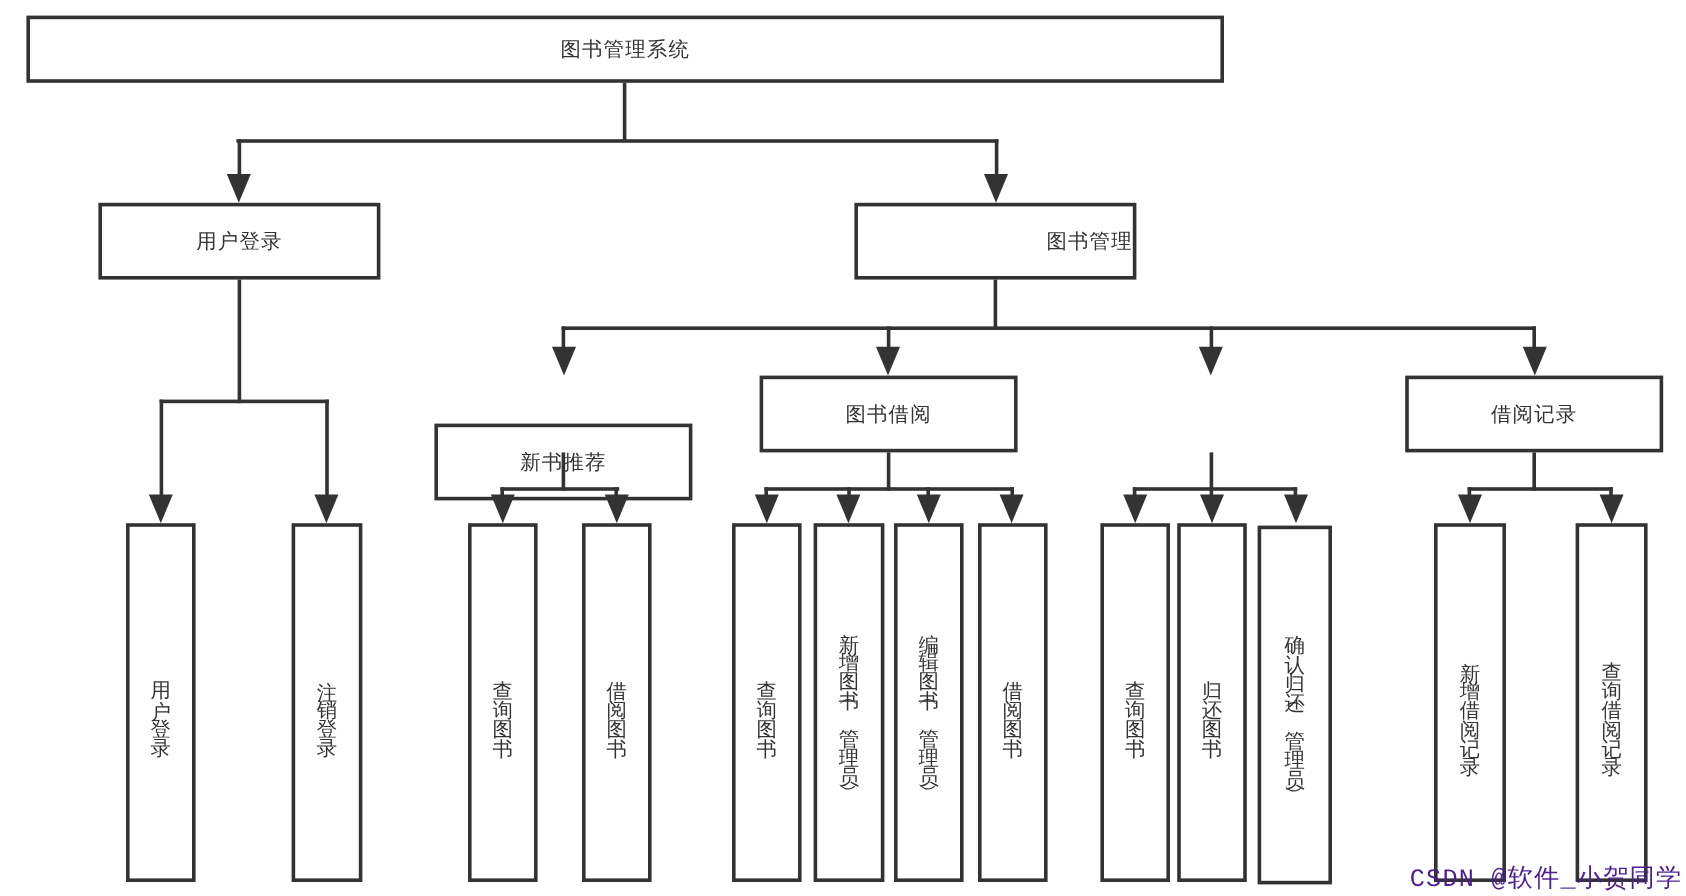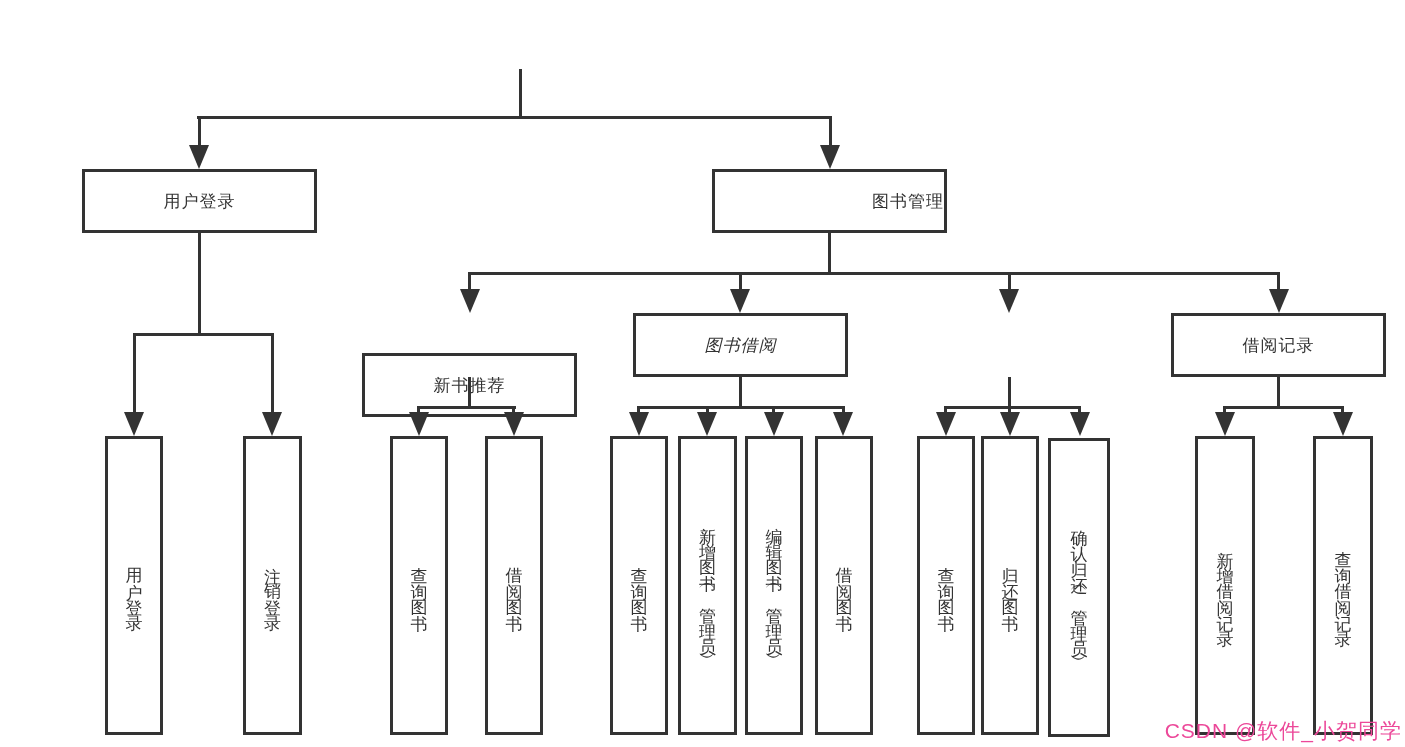--- a/index.html
+++ b/index.html
@@ -15,28 +15,31 @@
   .vbox span{
     writing-mode:vertical-rl;text-orientation:mixed;
     font-size:17px;letter-spacing:16px;line-height:1;display:block;
   }
   .vl{position:absolute;width:3px;background:#333333;}
   .hl{position:absolute;height:3px;background:#333333;}
   .ar{position:absolute;width:0;height:0;border-left:10px solid transparent;
       border-right:10px solid transparent;border-top:24px solid #333333;}
   #watermark{
     position:absolute;right:3px;bottom:2px;font-size:21px;letter-spacing:1px;
-    color:#ec4899;z-index:6;white-space:nowrap;
+    color:#4c1d95;z-index:6;white-space:nowrap;font-family:Liberation Mono, monospace;
   }
 </style>
 </head>
 <body>
 
 <div id="stage">
 
+  <div class="box hbox" style="left:22px;top:13px;width:998px;height:56px;">
+    <span>图书管理系统</span>
+  </div>
 
   <div class="vl" style="left:519px;top:69px;height:49px;"></div>
   <div class="hl" style="left:197px;top:116px;width:635px;"></div>
   <div class="vl" style="left:198px;top:116px;height:34px;"></div>
   <div class="ar" style="left:189px;top:145px;"></div>
   <div class="vl" style="left:829px;top:116px;height:34px;"></div>
   <div class="ar" style="left:820px;top:145px;"></div>
 
   <div class="box hbox" style="left:82px;top:169px;width:235px;height:64px;">
     <span>用户登录</span>
@@ -59,21 +62,21 @@
   <div class="vl" style="left:739px;top:272px;height:21px;"></div>
   <div class="ar" style="left:730px;top:289px;"></div>
   <div class="vl" style="left:1008px;top:272px;height:21px;"></div>
   <div class="ar" style="left:999px;top:289px;"></div>
   <div class="vl" style="left:1277px;top:272px;height:21px;"></div>
   <div class="ar" style="left:1269px;top:289px;"></div>
 
   <div class="box hbox" style="left:362px;top:313px;width:215px;height:64px;margin-top:40px;">
     <span>新书推荐</span>
   </div>
-  <div class="box hbox" style="left:633px;top:313px;width:215px;height:64px;font-style:italic;">
+  <div class="box hbox" style="left:633px;top:313px;width:215px;height:64px;">
     <span>图书借阅</span>
   </div>
   <div class="box hbox" style="left:1171px;top:313px;width:215px;height:64px;align-items:center;">
     <span>借阅记录</span>
   </div>
 
   <div class="vl" style="left:468px;top:377px;height:32px;"></div>
   <div class="hl" style="left:417px;top:406px;width:99px;"></div>
   <div class="vl" style="left:417px;top:406px;height:10px;"></div>
   <div class="ar" style="left:409px;top:412px;"></div>

